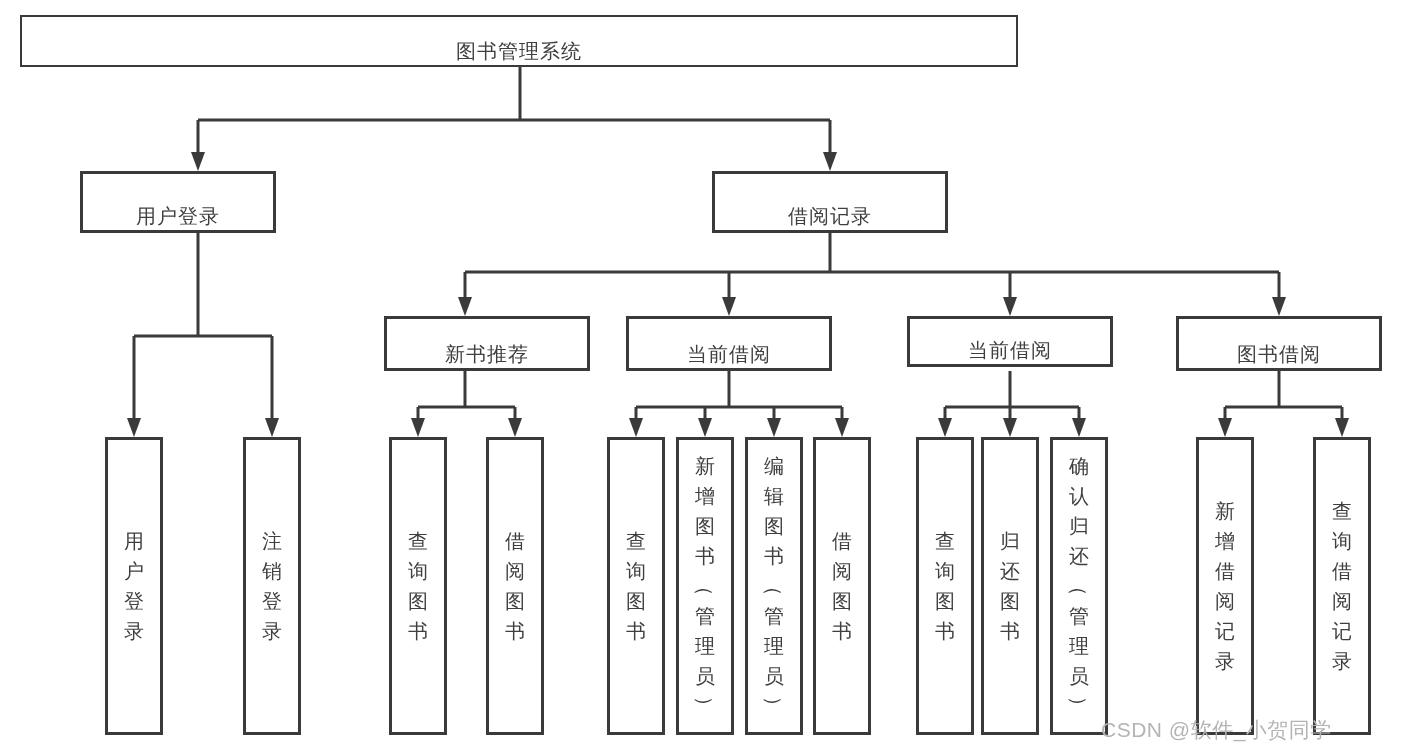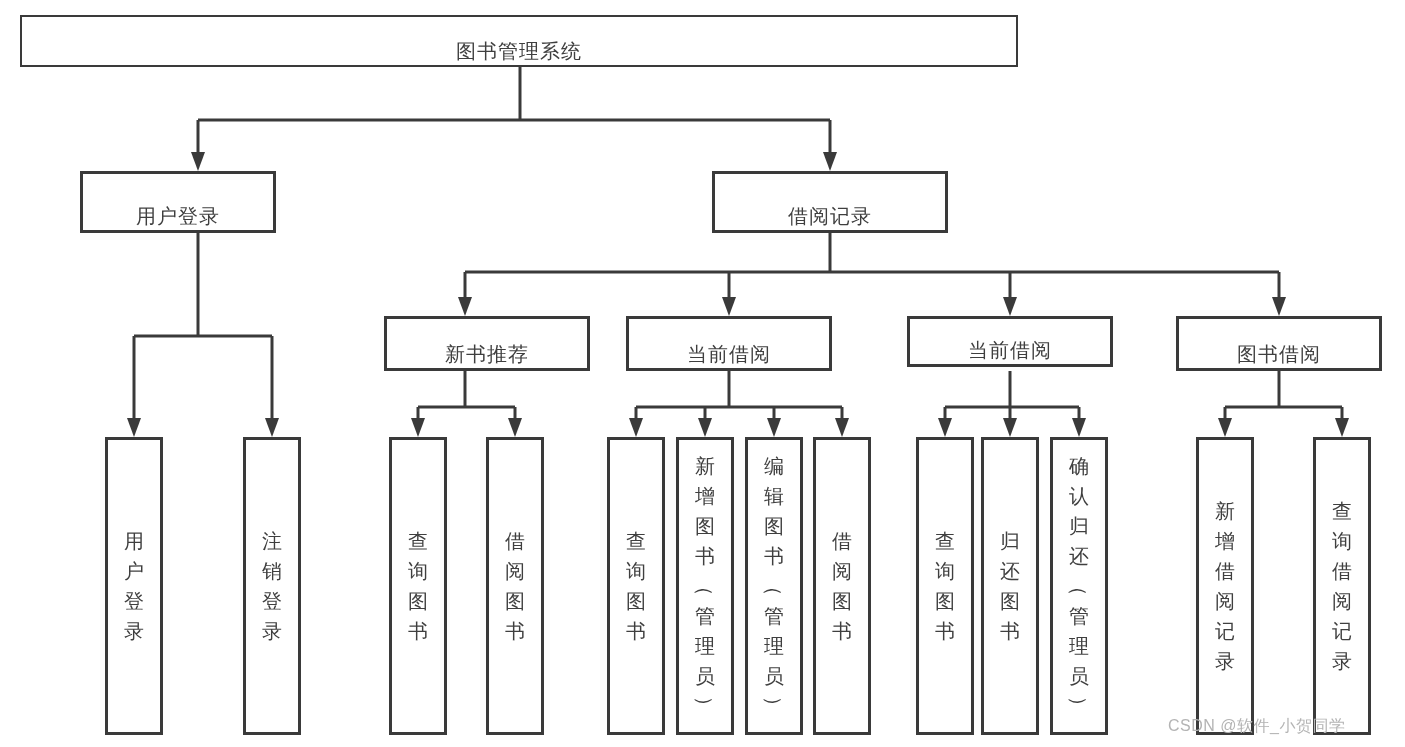--- a/index.html
+++ b/index.html
@@ -34,22 +34,22 @@
     width: 100%; height: 100%;
   }
   .vchar {
     display: block; width: 100%;
     height: 30px; line-height: 30px;
     font-size: 20px; text-align: center;
     letter-spacing: 0;
   }
   .vchar.rot { transform: rotate(90deg); }
   .watermark {
-    position: absolute; left: 1168px; top: 716px;
-    font-size: 16px;
+    position: absolute; left: 1101px; top: 716px;
+    font-size: 21px;
     color: var(--watermark, #b4b4b4);
     z-index: 5;
     white-space: nowrap;
     letter-spacing: 0.5px;
   }
 </style>
 </head>
 <body>
 
 <div class="canvas">

